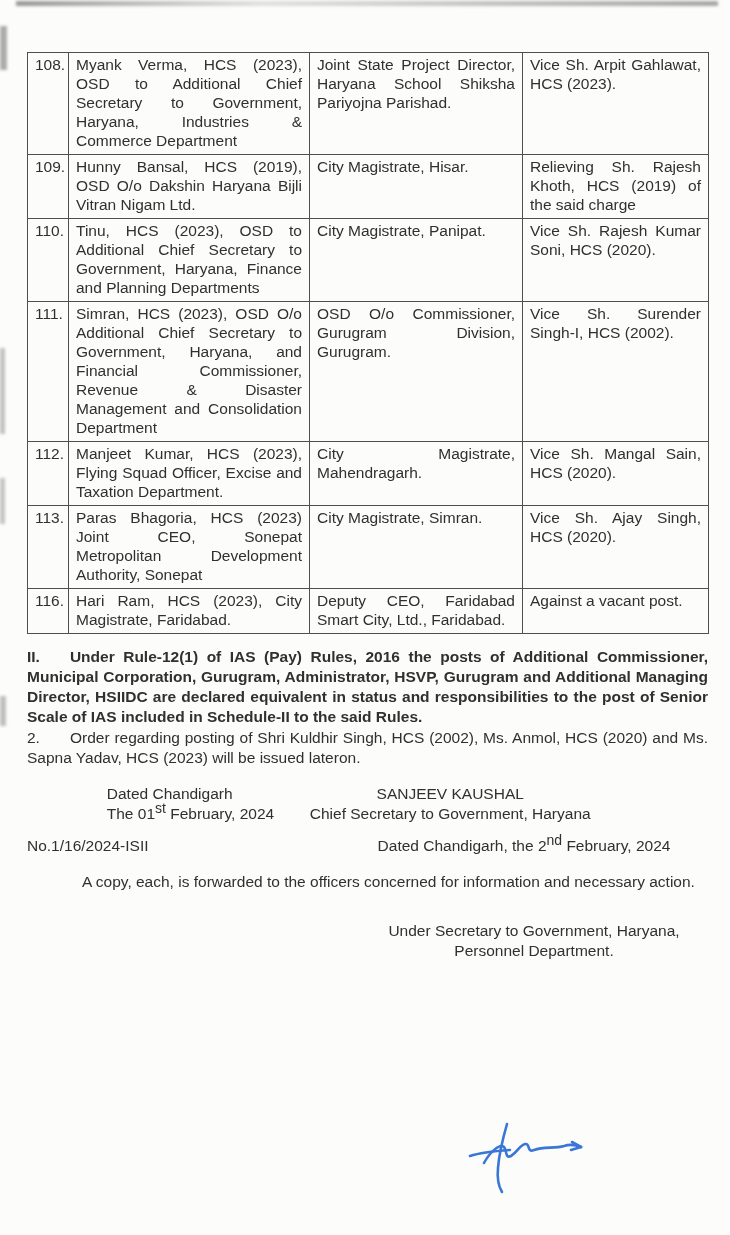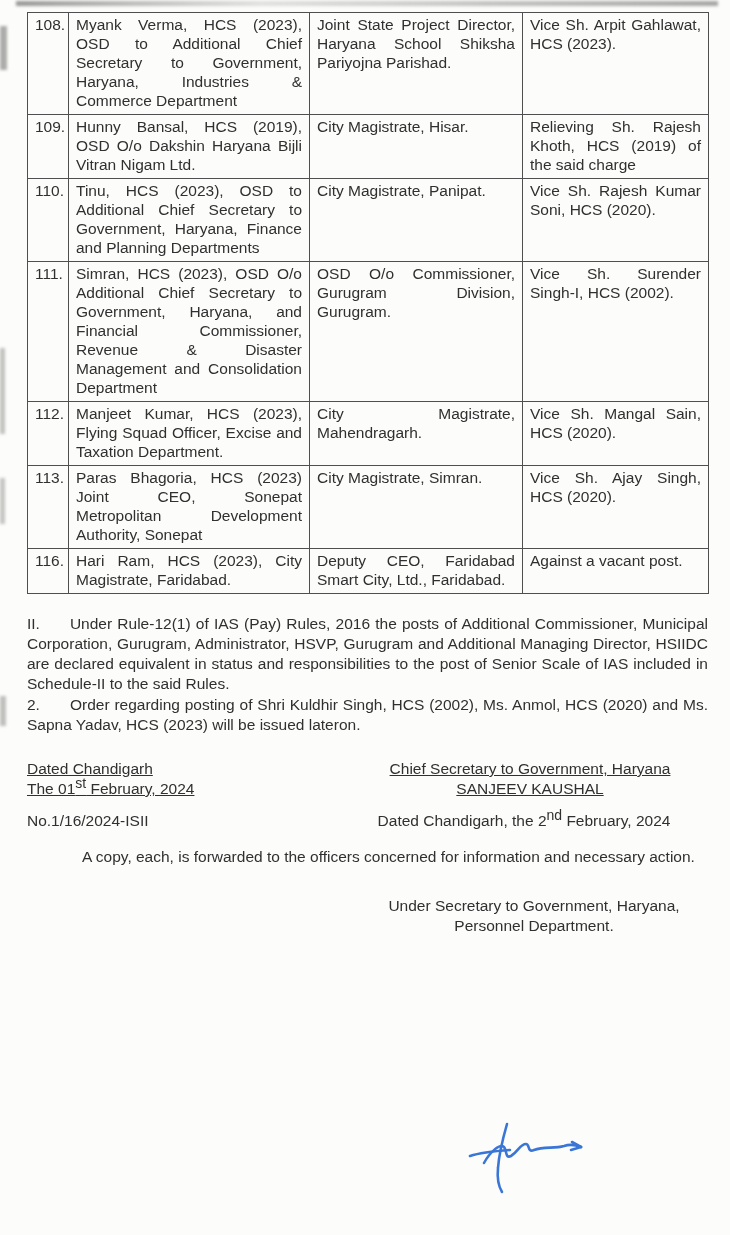--- a/index.html
+++ b/index.html
@@ -21,20 +21,21 @@
     position:absolute;
     left:27px;top:12px;
     width:681px;
   }
   
   table.order{
     border-collapse:collapse;
     table-layout:fixed;
     width:681px;
     line-height:19px;
+    margin-top:40px;
   }
   table.order td{
     border:1.6px solid #4f4f4f;
     vertical-align:top;
     padding:2px 7px 4px 7px;
     text-align:justify;
     overflow:hidden;
   }
   td.cell-sno{
     text-align:left;
@@ -43,34 +44,33 @@
   col.c-sno{width:41px;}
   col.c-officer{width:241px;}
   col.c-posting{width:213px;}
   col.c-remarks{width:186px;}
   
   .para{
     width:681px;
     text-align:justify;
     margin:0;
   }
-  .para-block{margin-top:20px;}
+  .para-block{margin-top:13px;font-weight:bold;}
   .para-label{display:inline;}
   .para-gap{display:inline-block;width:30px;}
   .copy-para{
     width:681px;
     text-align:justify;
     text-indent:55px;
   }
   
   .dateline-row{
     display:flex;
-    justify-content:space-between;
-    margin-top:24px;
-    text-decoration:underline;
+    justify-content:center;
+    margin-top:16px;
   }
   .dl-left{flex:0 0 auto;}
   .dl-right{
     flex:0 0 auto;
     width:352px;
     text-align:center;
     margin-right:2px;
   }
   .ref-row{
     display:flex;
@@ -190,22 +190,22 @@
     <p class="para" style="margin-top:1px">
       <span class="para-label">2.</span><span class="para-gap"></span><span>Order regarding posting of Shri Kuldhir Singh, HCS (2002), Ms. Anmol, HCS (2020) and Ms. Sapna Yadav, HCS (2023) will be issued lateron.</span>
     </p>
 
     <div class="dateline-row">
       <div class="dl-left">
         <div>Dated Chandigarh</div>
         <div><span>The 01</span><sup class="ord">st</sup><span> February, 2024</span></div>
       </div>
       <div class="dl-right">
+        <div>SANJEEV KAUSHAL</div>
         <div>Chief Secretary to Government, Haryana</div>
-        <div>SANJEEV KAUSHAL</div>
       </div>
     </div>
 
     <div class="ref-row">
       <div>No.1/16/2024-ISII</div>
       <div class="ref-right"><span>Dated Chandigarh, the 2</span><sup class="ord">nd</sup><span> February, 2024</span></div>
     </div>
 
     <p class="copy-para">A copy, each, is forwarded to the officers concerned for information and necessary action.</p>
 

